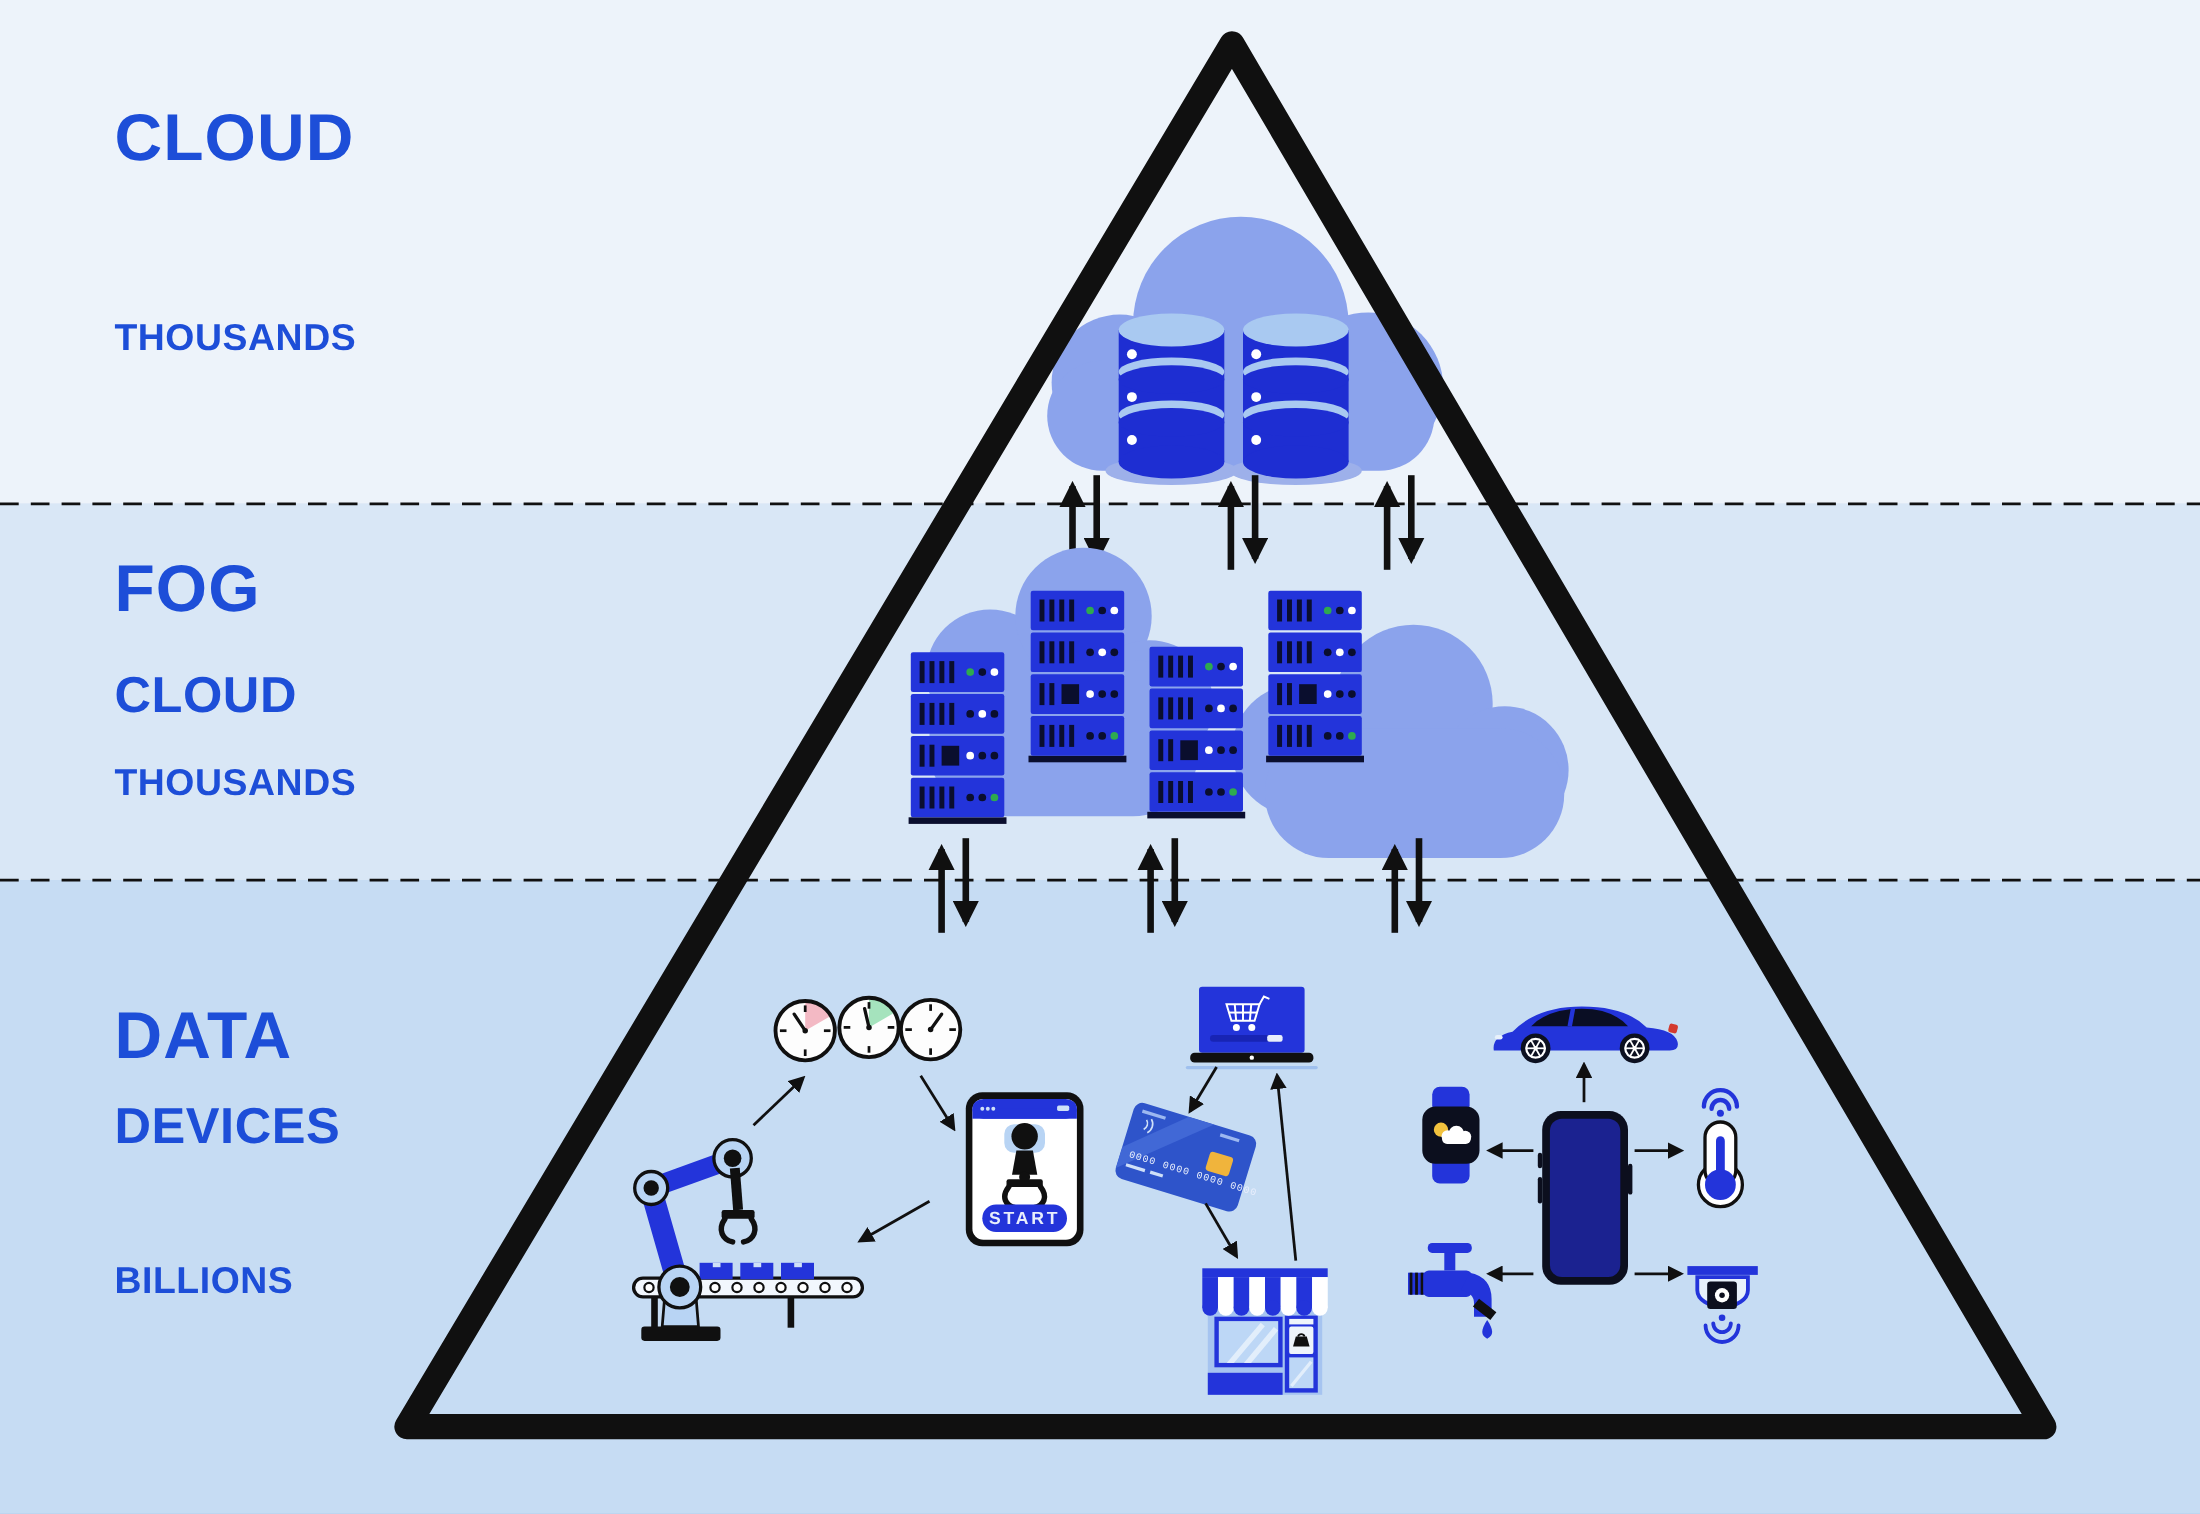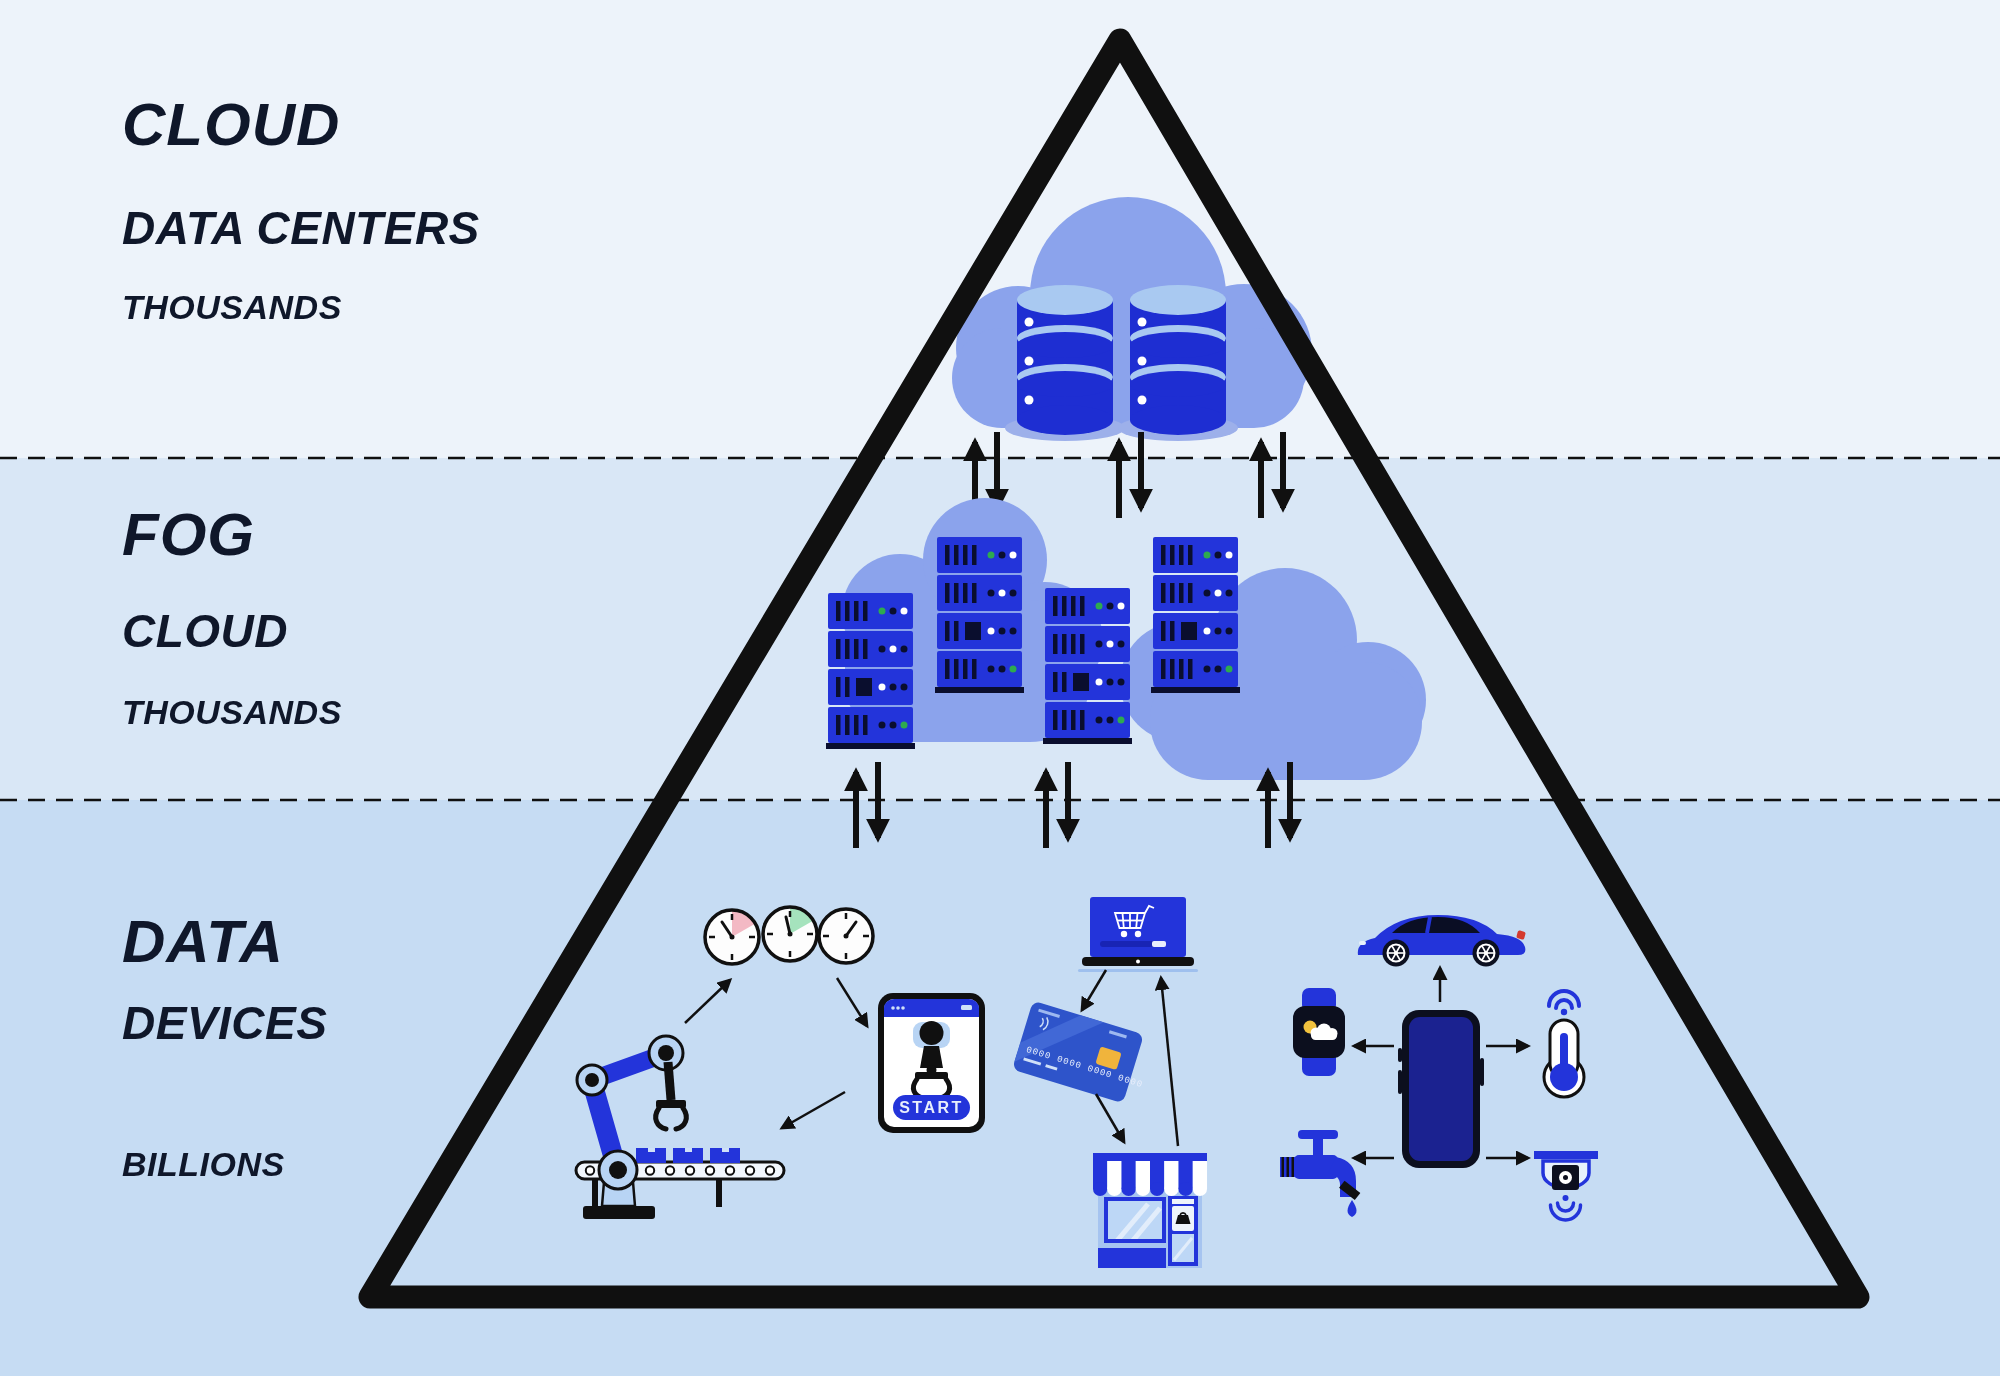--- a/index.html
+++ b/index.html
@@ -4,40 +4,39 @@
 <style>
   html,body{margin:0;padding:0;background:#b9d2ee;}
   .canvas{
     position:relative;width:2000px;height:1376px;overflow:hidden;
     font-family:"Liberation Sans","DejaVu Sans",sans-serif;
   }
   .band{position:absolute;left:0;width:2000px;}
   .band-cloud{top:0;height:458px;background:#edf3fa;}
   .band-fog{top:458px;height:342px;background:#d9e7f6;}
   .band-edge{top:800px;height:576px;background:#c6dcf3;}
-  .tier-label{position:absolute;left:122px;color:#0f172a;font-style:italic;}
+  .tier-label{position:absolute;left:104px;color:#1d4ed8;}
   .tier-title{font-size:60px;font-weight:800;letter-spacing:1px;line-height:1;}
   .tier-sub{font-size:46px;font-weight:800;letter-spacing:0.5px;line-height:1;}
   .tier-count{font-size:34px;font-weight:800;letter-spacing:0.5px;line-height:1;text-align:center;}
   #cloud-title{top:95px;}   #cloud-sub{top:205px;}  #cloud-count{top:290px;}
   #fog-title{top:505px;}    #fog-sub{top:608px;}    #fog-count{top:695px;}
   #edge-title{top:912px;}   #edge-sub{top:1000px;}  #edge-count{top:1103px;margin-top:44px;}
   svg{position:absolute;top:0;left:0;}
 </style>
 </head>
 <body>
 
 <div class="canvas">
 
   <div class="band band-cloud"></div>
   <div class="band band-fog"></div>
   <div class="band band-edge"></div>
 
   <div class="tier-label tier-title" id="cloud-title">CLOUD</div>
-  <div class="tier-label tier-sub" id="cloud-sub">DATA CENTERS</div>
   <div class="tier-label tier-count" id="cloud-count">THOUSANDS</div>
 
   <div class="tier-label tier-title" id="fog-title">FOG</div>
   <div class="tier-label tier-sub" id="fog-sub">CLOUD</div>
   <div class="tier-label tier-count" id="fog-count">THOUSANDS</div>
 
   <div class="tier-label tier-title" id="edge-title">DATA</div>
   <div class="tier-label tier-sub" id="edge-sub">DEVICES</div>
   <div class="tier-label tier-count" id="edge-count">BILLIONS</div>
 

